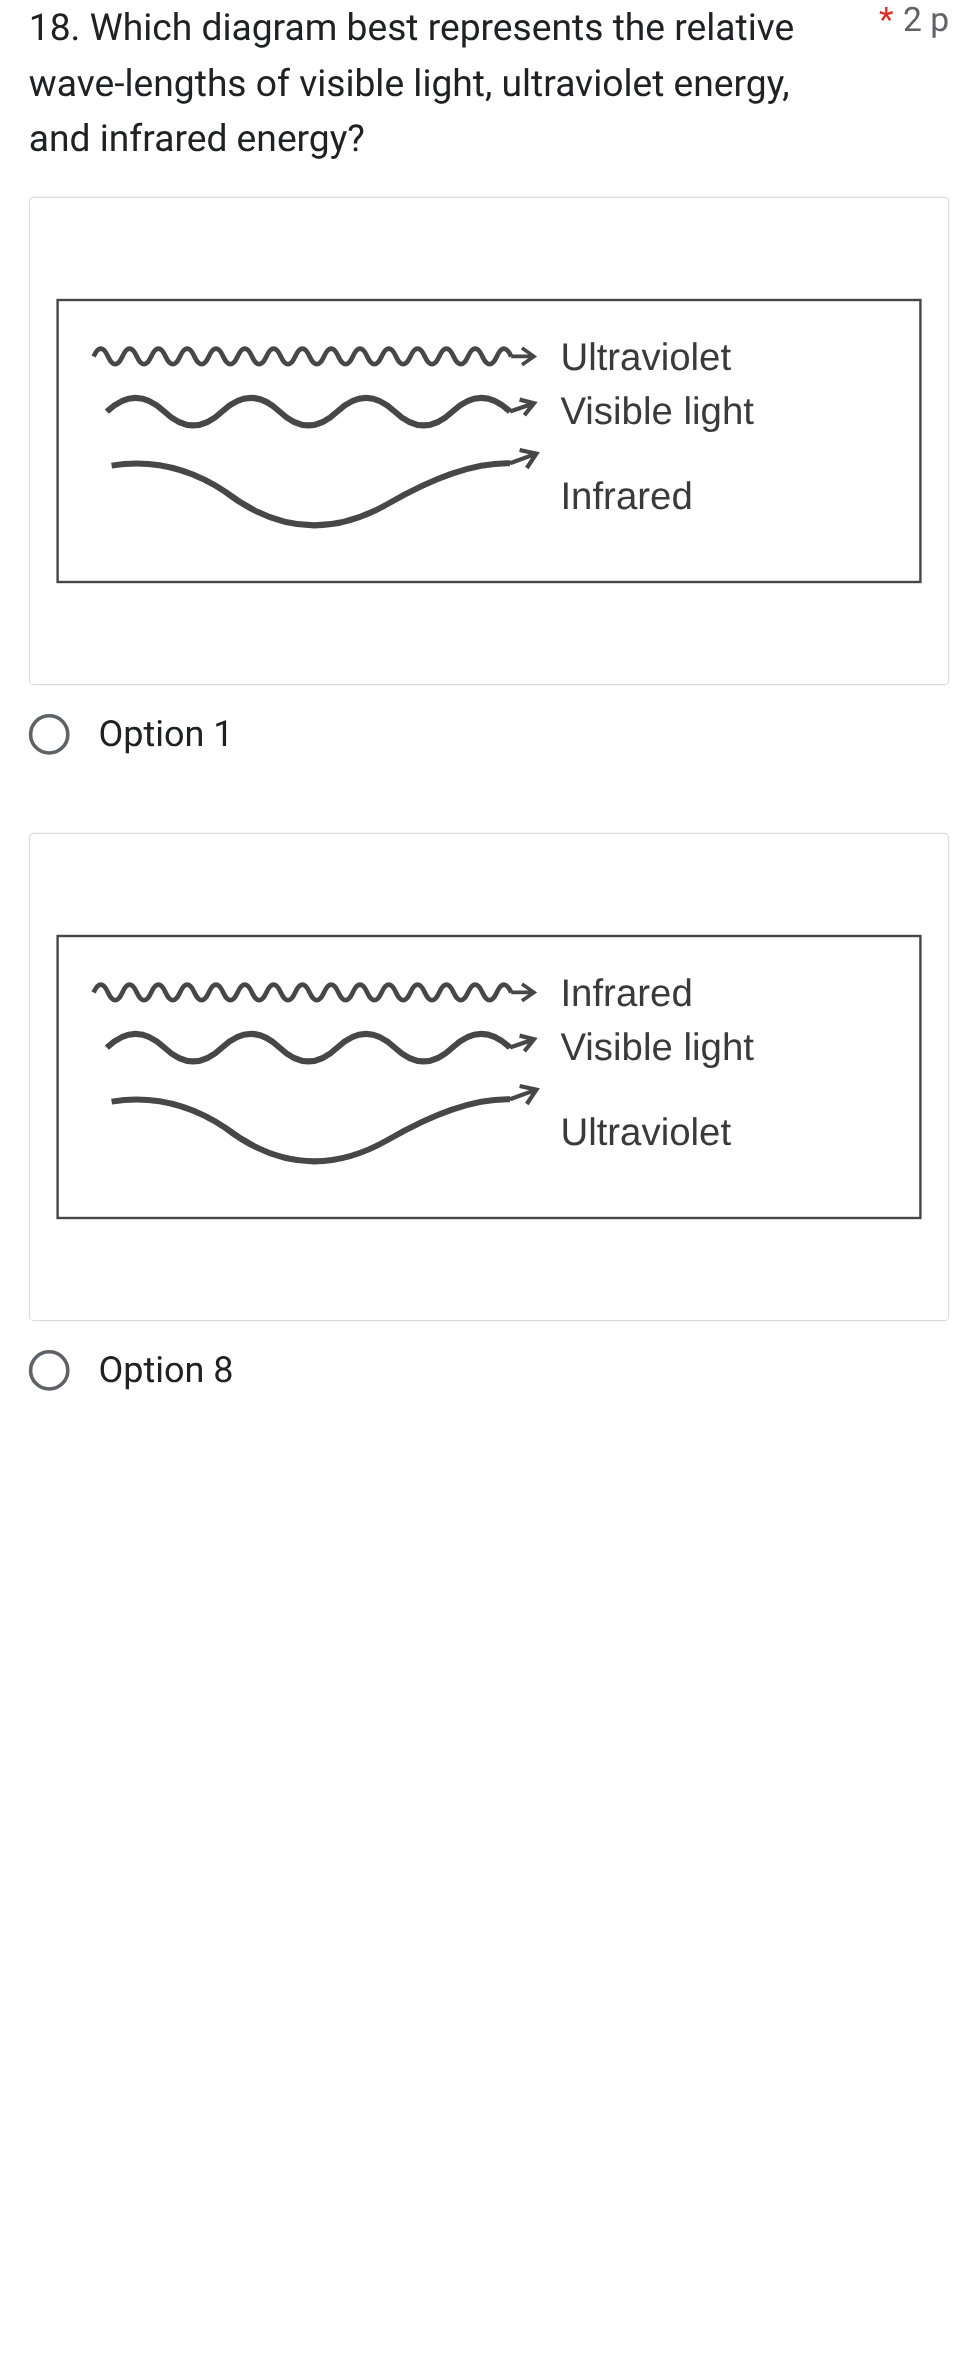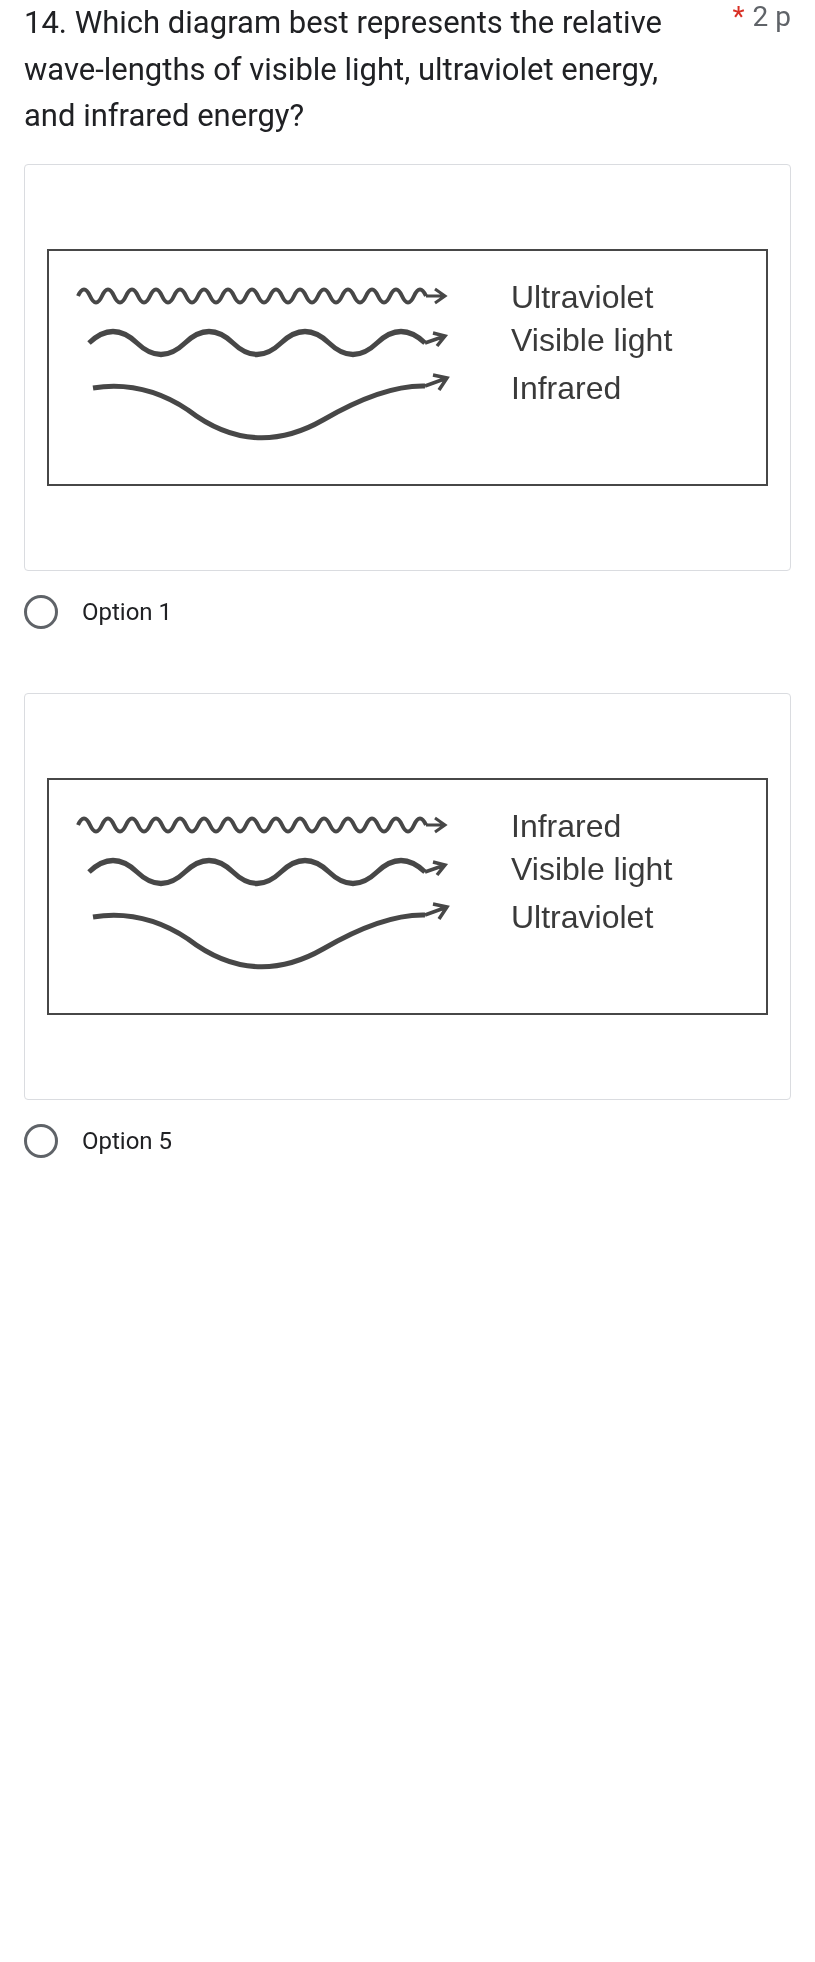--- a/index.html
+++ b/index.html
@@ -43,23 +43,22 @@
       background: #fff;
     }
     .diagram-box {
       border: 2px solid #474747;
       margin: 0 22px;
       padding: 28px 18px 20px 24px;
       background: #fff;
     }
     .wave-row {
       display: flex;
-      align-items: flex-start;
+      align-items: center;
       margin-bottom: 6px;
-      gap: 44px;
     }
     .wave-svg {
       flex-shrink: 0;
     }
     .wave-label {
       font-size: 32px;
       color: #3a3a3a;
       margin-left: 14px;
       font-family: Arial, sans-serif;
     }
@@ -71,30 +70,30 @@
     }
     .radio-circle {
       width: 34px;
       height: 34px;
       border: 3px solid #5f6368;
       border-radius: 50%;
       margin-right: 24px;
       flex-shrink: 0;
     }
     .radio-label {
-      font-size: 24px;
+      font-size: 30px;
       color: #202124;
     }
   </style>
 </head>
 <body>
 
 <div class="question-header">
   <div class="question-text">
-    <span>14.</span>
+    <span>18.</span>
     <span>Which diagram best represents the relative wave-lengths of visible light, ultraviolet energy, and infrared energy?</span>
   </div>
   <span class="required-asterisk">*</span>
   <span class="points">2 p</span>
 </div>
 
 <div class="option-card">
   <div class="diagram-box">
     <div class="wave-row">
       <svg class="wave-svg" width="380" height="34" viewBox="0 0 380 34">
@@ -146,14 +145,14 @@
         <path d="M 20 18 Q 70 10 115 40 Q 180 90 250 50 Q 310 15 352 16" stroke="#474747" stroke-width="5" fill="none"></path>
         <path d="M 352 16 L 374 8 M 360 5 L 374 8 L 366 20" stroke="#474747" stroke-width="3.5" fill="none"></path>
       </svg>
       <span class="wave-label">Ultraviolet</span>
     </div>
   </div>
 </div>
 
 <div class="radio-row">
   <div class="radio-circle"></div>
-  <span class="radio-label">Option 5</span>
+  <span class="radio-label">Option 8</span>
 </div>
 
 </body></html>

